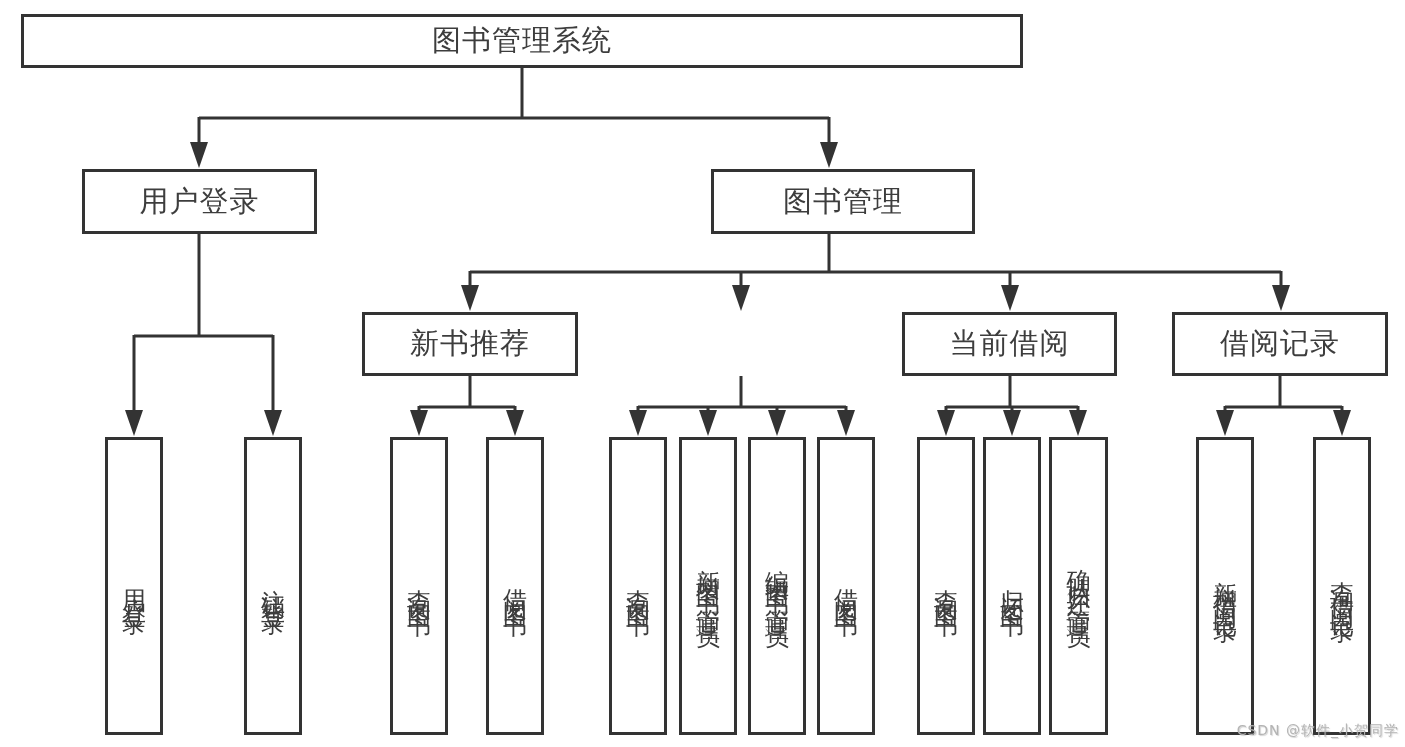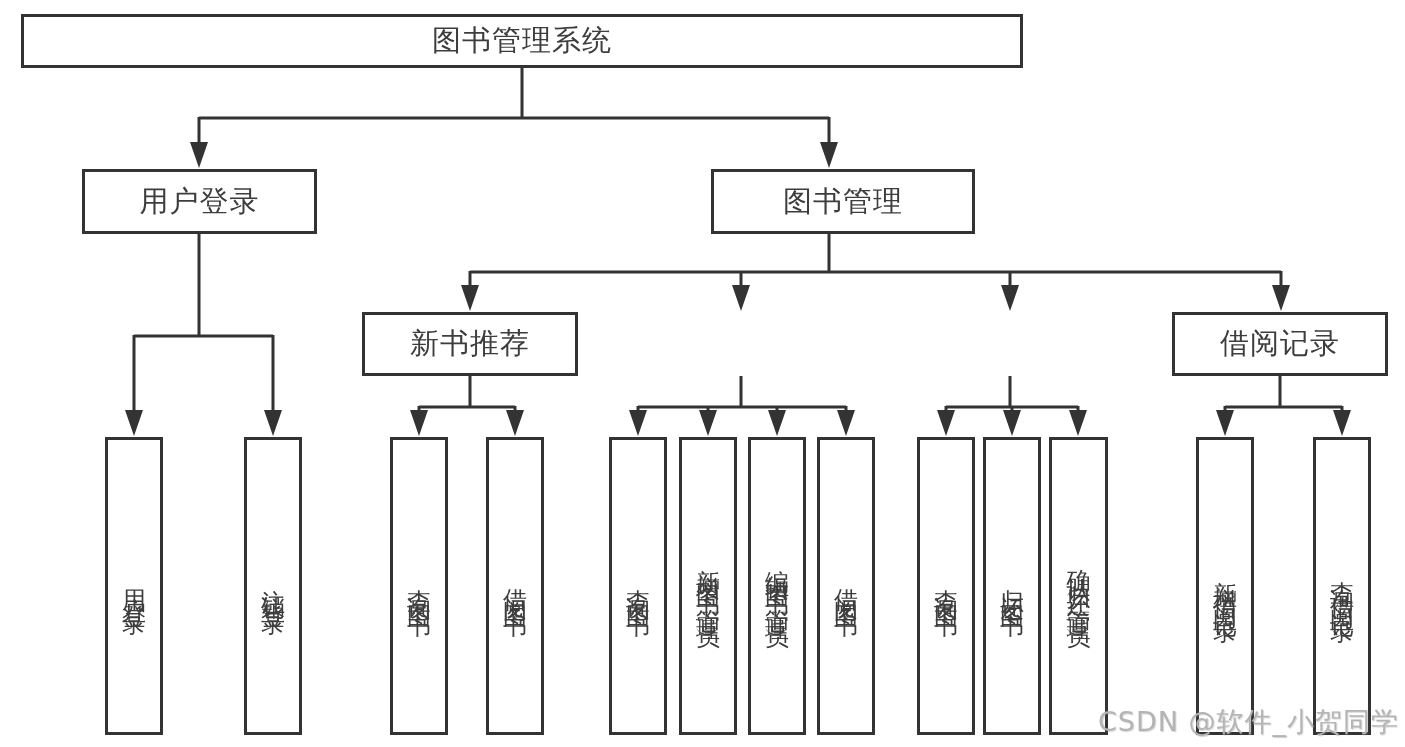--- a/index.html
+++ b/index.html
@@ -42,21 +42,21 @@
     writing-mode: vertical-rl;
     text-orientation: mixed;
     font-size: 24px;
     letter-spacing: 8px;
     line-height: 52px;
   }
   .watermark {
     position: absolute;
     right: 6px;
     bottom: 7px;
-    font-size: 27px;
+    font-size: 14px;
     letter-spacing: 1px;
     color: #b4b4b4;
     text-shadow: 1px 1px 1px rgba(130,130,130,0.35);
     white-space: nowrap;
     z-index: 5;
     text-align: center;
   }
 </style>
 </head>
 <body>
@@ -95,20 +95,21 @@
       <polygon points="1342,436 1333,410 1351,410"></polygon>
     </g>
   </svg>
 
   <div class="box hbox root">图书管理系统</div>
 
   <div class="box hbox l2" style="left:82px; width:235px;">用户登录</div>
   <div class="box hbox l2" style="left:711px; width:264px;">图书管理</div>
 
   <div class="box hbox l3" style="left:362px; width:216px;">新书推荐</div>
+  <div class="box hbox l3" style="left:902px; width:215px;">当前借阅</div>
   <div class="box hbox l3" style="left:1172px; width:216px;">借阅记录</div>
 
   <div class="box vbox" style="left:105px; width:58px;">用户登录</div>
   <div class="box vbox" style="left:244px; width:58px;">注销登录</div>
 
   <div class="box vbox" style="left:390px; width:58px;">查询图书</div>
   <div class="box vbox" style="left:486px; width:58px;">借阅图书</div>
 
   <div class="box vbox" style="left:609px; width:58px;">查询图书</div>
   <div class="box vbox" style="left:679px; width:58px;">新增图书（管理员）</div>

